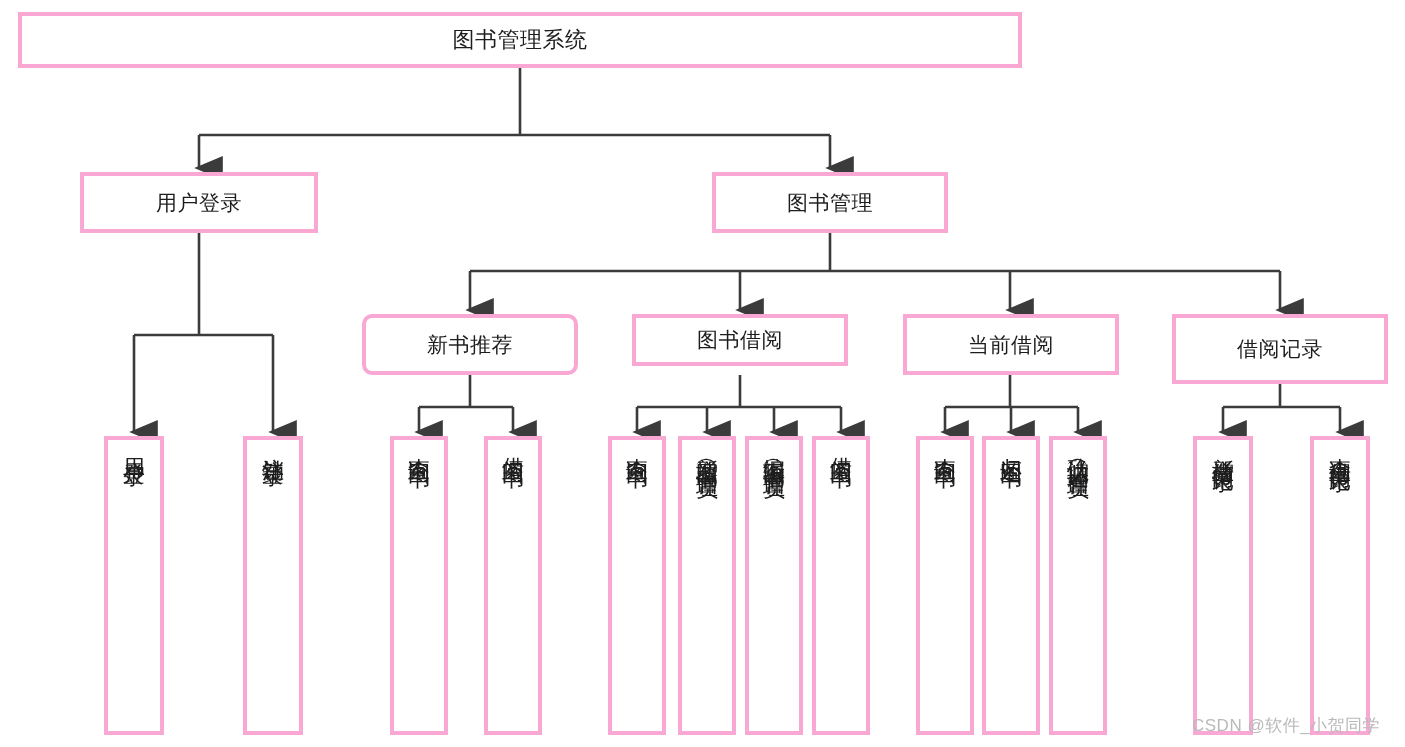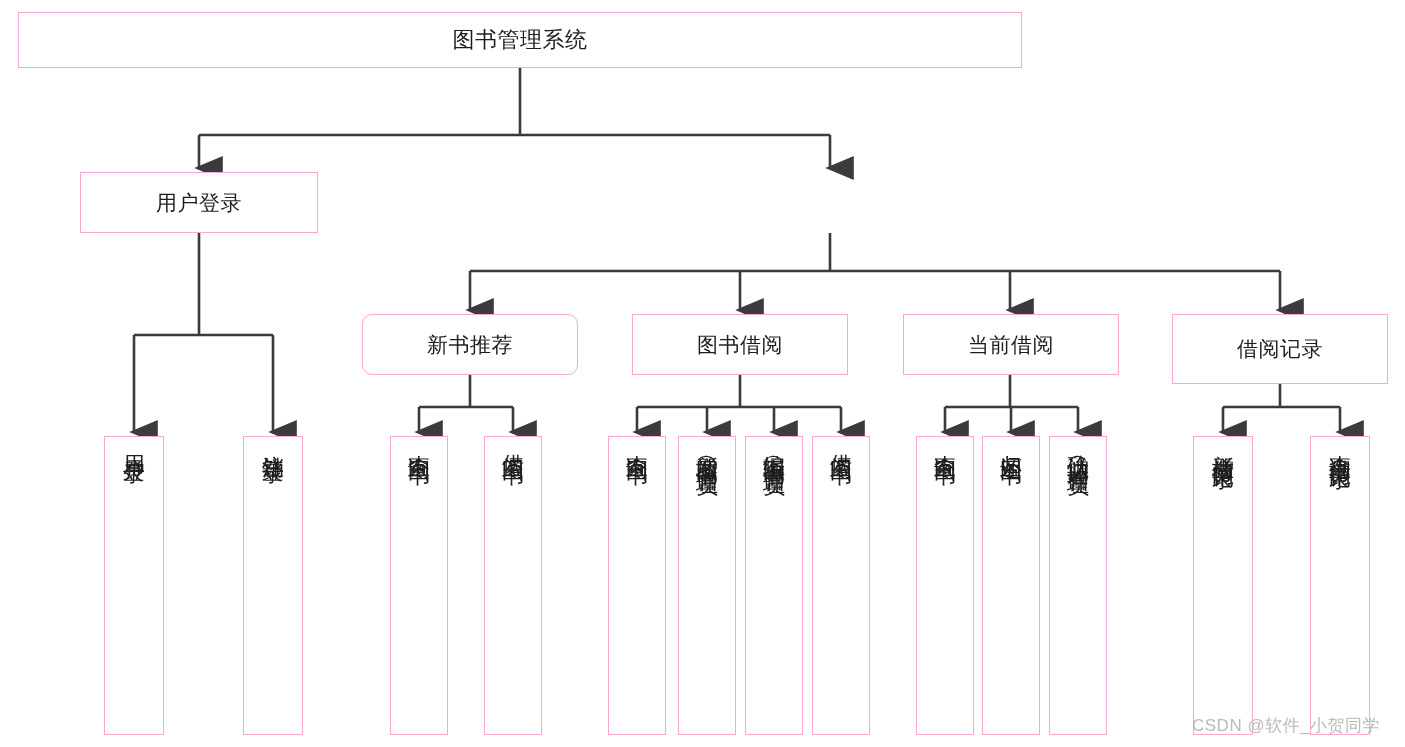--- a/index.html
+++ b/index.html
@@ -23,21 +23,21 @@
     left: 0;
     top: 0;
     width: 1405px;
     height: 747px;
     pointer-events: none;
   }
   .node {
     position: absolute;
     box-sizing: border-box;
     background: #ffffff;
-    border: 1px solid #f9a8d4;
+    border: 4px solid #f9a8d4;
     display: flex;
     align-items: center;
     justify-content: center;
     color: #1d1d1d;
   }
   .node .label {
     display: block;
     text-align: center;
     line-height: 1.12;
     white-space: nowrap;
@@ -128,25 +128,28 @@
     </g>
   </svg>
 
   <div class="node h root" style="left:18px; top:12px; width:1004px; height:56px;">
     <span class="label">图书管理系统</span>
   </div>
 
   <div class="node h" style="left:80px; top:172px; width:238px; height:61px;">
     <span class="label">用户登录</span>
   </div>
+  <div class="node h" style="left:712px; top:172px; width:236px; height:61px;">
+    <span class="label">图书管理</span>
+  </div>
 
   <div class="node h" style="left:362px; top:314px; width:216px; height:61px;border-radius:10px;">
     <span class="label">新书推荐</span>
   </div>
-  <div class="node h" style="left:632px; top:314px; width:216px; height:61px;">
+  <div class="node h" style="left:632px; top:314px; width:216px; height:52px;">
     <span class="label">图书借阅</span>
   </div>
   <div class="node h" style="left:903px; top:314px; width:216px; height:61px;">
     <span class="label">当前借阅</span>
   </div>
   <div class="node h" style="left:1172px; top:314px; width:216px; height:70px;">
     <span class="label">借阅记录</span>
   </div>
 
   <div class="node v" style="left:104px; top:436px; width:60px; height:299px;">

